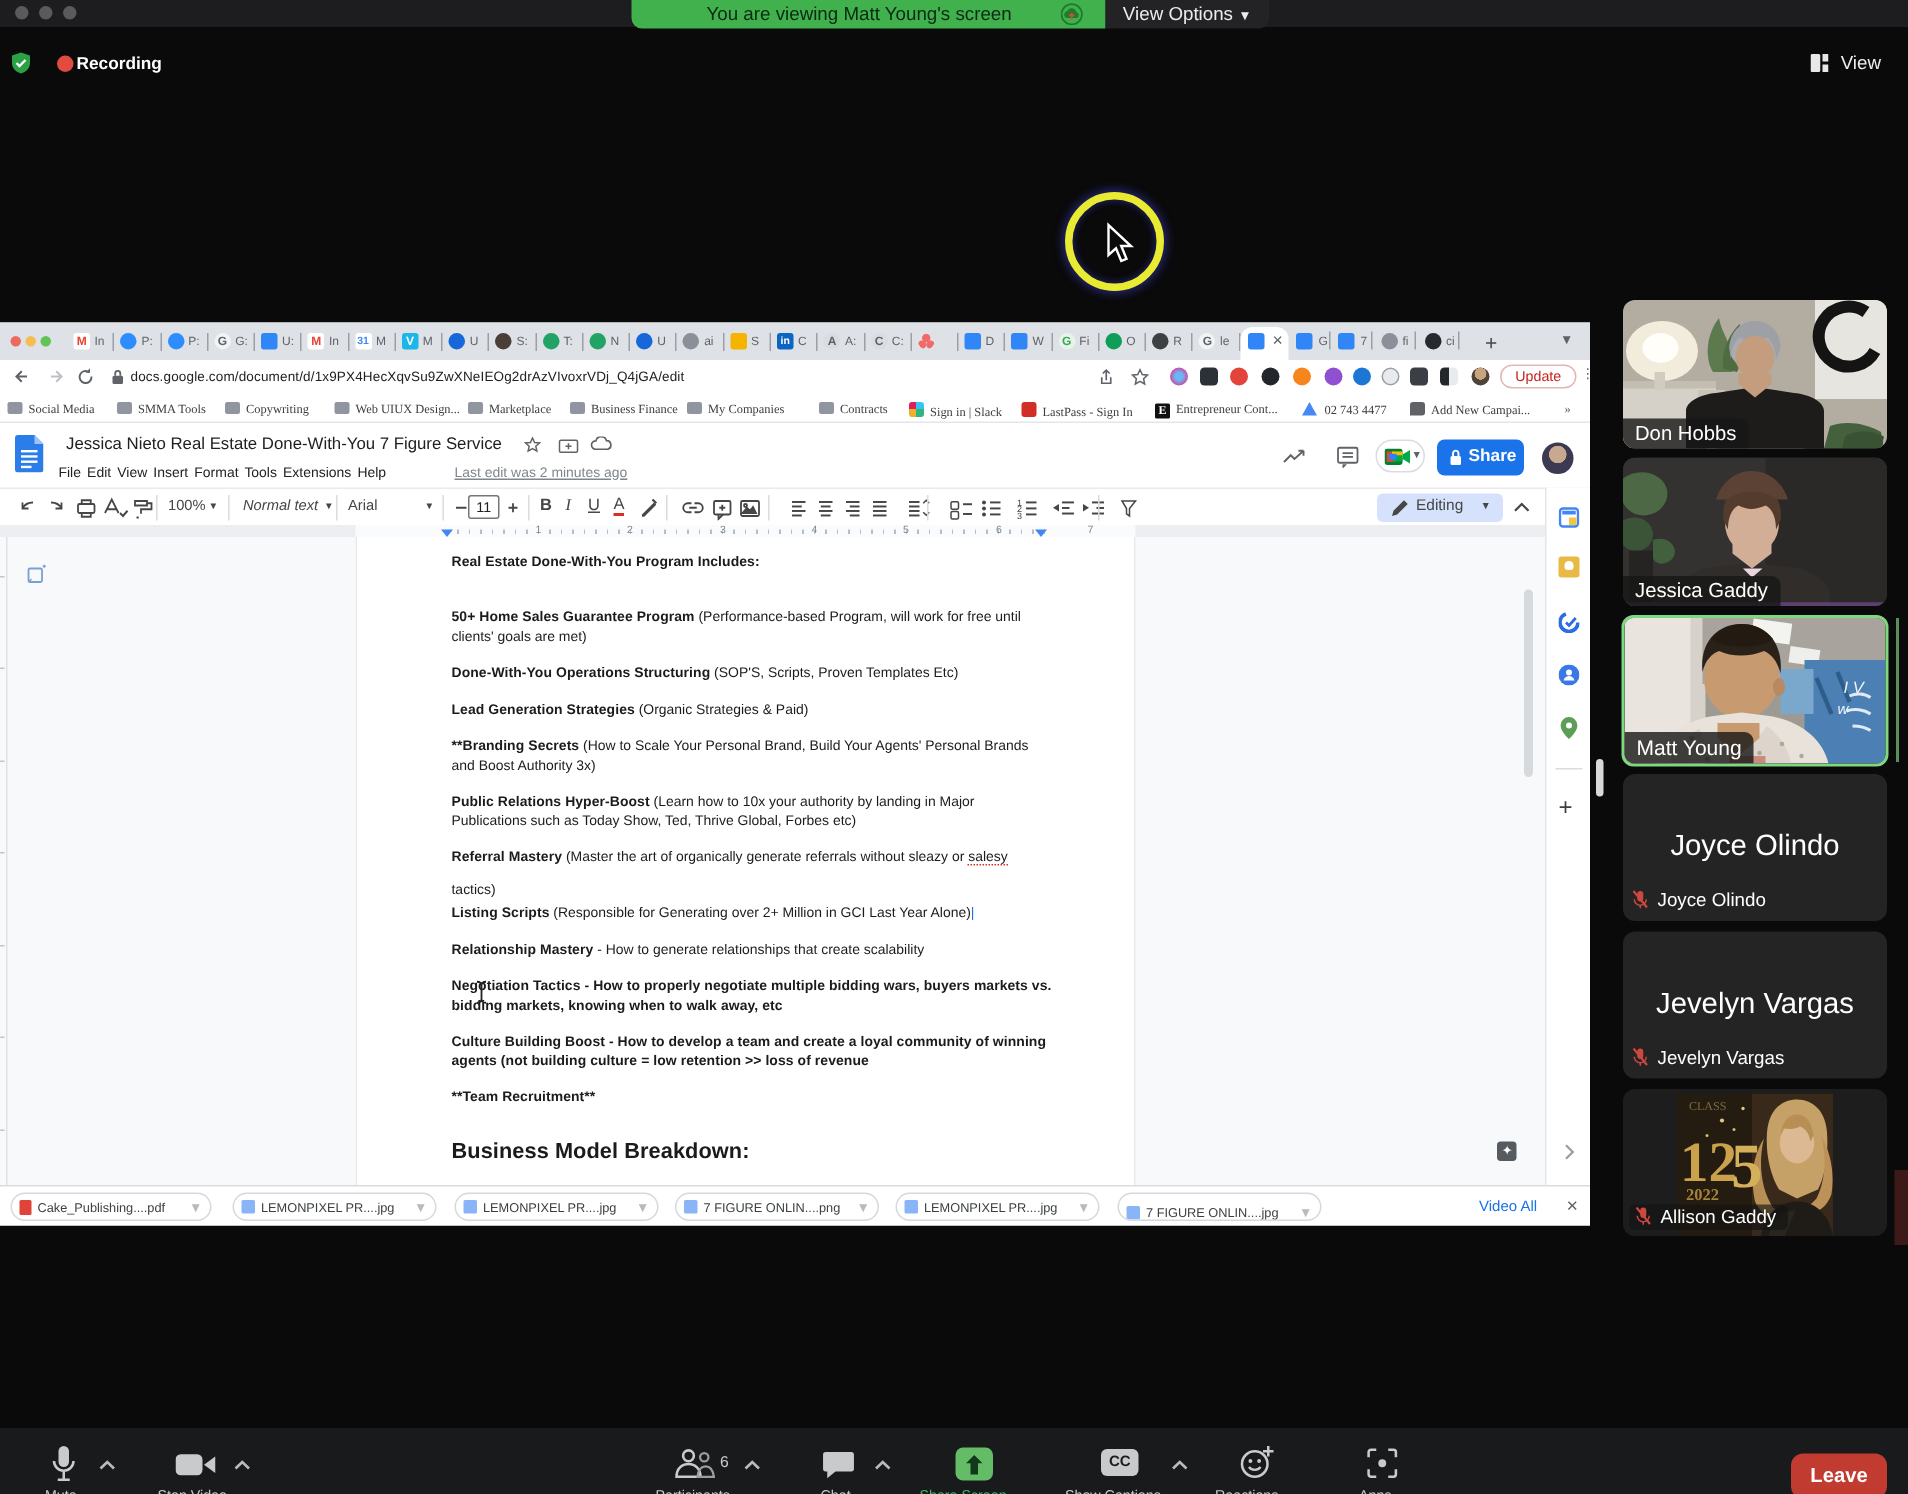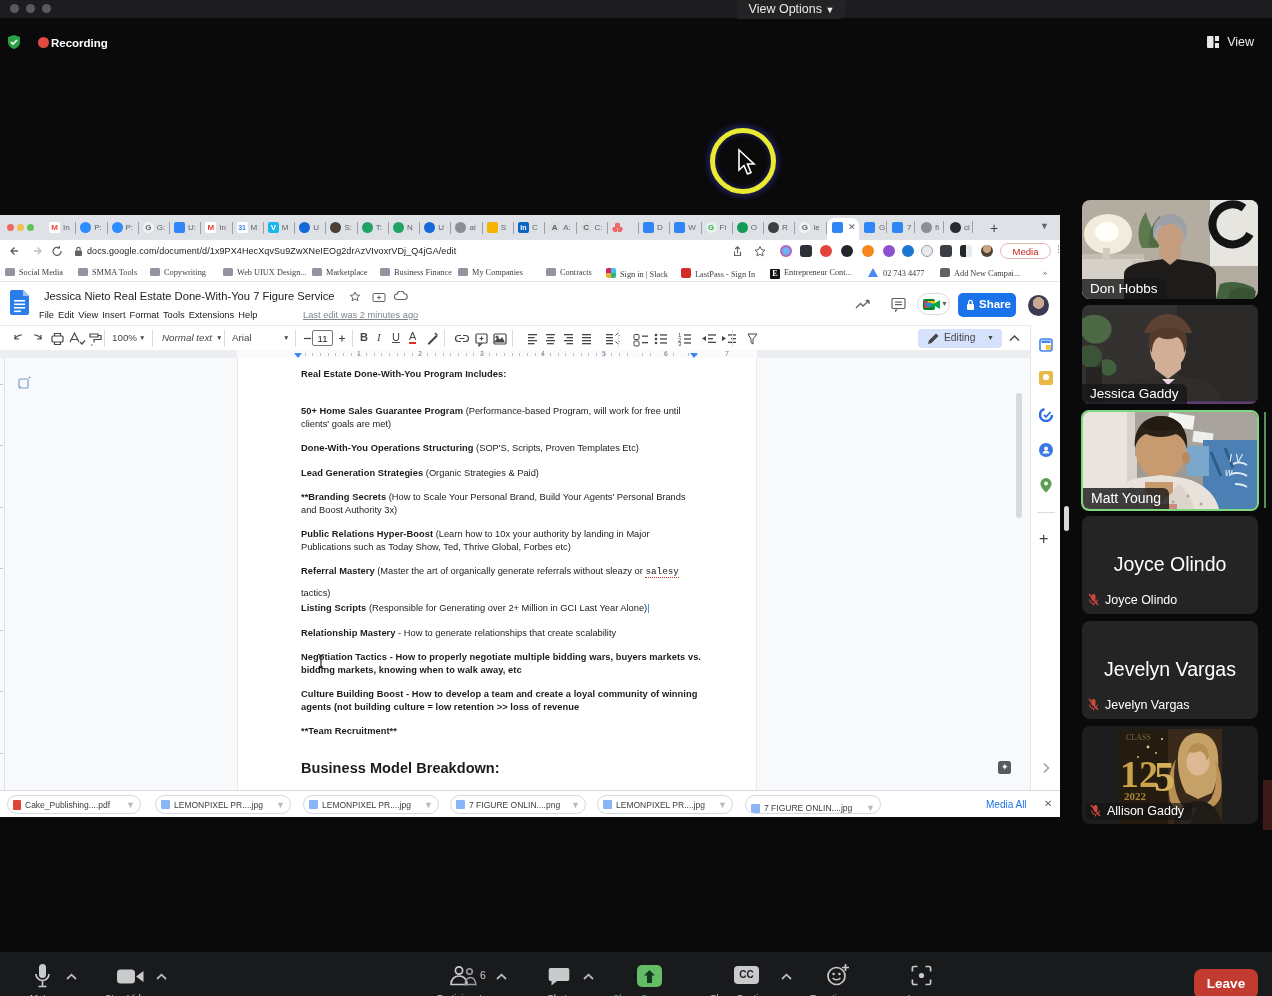--- a/index.html
+++ b/index.html
@@ -64,20 +64,28 @@
 .tsep { position:absolute; top:4px; width:1px; height:17px; background:#dadce0; }
 .rnum { position:absolute; top:0px; font-size:7px; color:#80868b; }
 </style>
 </head>
 <body>
 <div id="root">
   <div id="titlebar">
     <div class="wdot" style="left:10px"></div>
     <div class="wdot" style="left:26px"></div>
     <div class="wdot" style="left:42px"></div>
+  </div>
+  <div id="greenpill">
+      <span style="position:absolute;left:50px;">You are viewing Matt Young's screen</span>
+    <svg style="position:absolute;right:15px;top:2px" width="15" height="15" viewBox="0 0 15 15">
+        <circle cx="7.5" cy="7.5" r="6.8" fill="none" stroke="#1d7d2c" stroke-width="1.2"></circle>
+        <path d="M4.2 10a2.3 2.3 0 0 1 .3-4.5A3.1 3.1 0 0 1 10.5 6.2a2 2 0 0 1 .5 3.8z" fill="#1d7d2c"></path>
+        <path d="M7.5 11V7.5M5.9 8.8l1.6-1.6 1.6 1.6" stroke="#cc4b3b" stroke-width="1.2" fill="none"></path>
+      </svg>
   </div>
   <div id="viewopts">View Options <span style="font-size:9px">▼</span></div>
   <div id="recrow">
     <svg style="position:absolute;left:6px;top:1px" width="16" height="16" viewBox="0 0 16 16">
         <path d="M8 1l6 2v5c0 3.5-2.7 6-6 7-3.3-1-6-3.5-6-7V3z" fill="#2aa144"></path>
         <path d="M5 8l2 2 4-4" stroke="#fff" stroke-width="1.6" fill="none"></path>
       </svg>
     <div style="position:absolute;left:38px;top:4px;width:11px;height:11px;border-radius:50%;background:#e14b40"></div>
     <div style="position:absolute;left:51px;top:3.5px;font-weight:bold;font-size:11.5px;">Recording</div>
   </div>
@@ -239,21 +247,21 @@
       <div class="ext" style="left:800px;background:#2b3137;border-radius:3px"></div>
       <div class="ext" style="left:820px;background:#e2443b"></div>
       <div class="ext" style="left:841px;background:#23262b"></div>
       <div class="ext" style="left:862px;background:#f6851b"></div>
       <div class="ext" style="left:883px;background:#8e4fd0"></div>
       <div class="ext" style="left:902px;background:#1c76d4"></div>
       <div class="ext" style="left:921px;background:#e8eaed;border:1px solid #9aa0a6"></div>
       <div class="ext" style="left:940px;background:#3b3f45;border-radius:3px"></div>
       <div class="ext" style="left:960px;background:linear-gradient(90deg,#23262b 50%,#e8eaed 50%);border-radius:3px"></div>
       <div class="ext" style="left:981px;background:radial-gradient(circle at 50% 35%,#c9a27e 40%,#4d4336 41%)"></div>
-      <div style="position:absolute;left:1000px;top:3px;width:51px;height:16px;border:1px solid #e4b6b2;border-radius:9px;color:#c5221f;font-size:9.5px;text-align:center;line-height:15px;">Media</div>
+      <div style="position:absolute;left:1000px;top:3px;width:51px;height:16px;border:1px solid #e4b6b2;border-radius:9px;color:#c5221f;font-size:9.5px;text-align:center;line-height:15px;">Update</div>
       <div style="position:absolute;left:1054px;top:4px;color:#5f6368;font-size:9px;">⋮</div>
     </div>
     <div id="bkm">
       <div class="bi" style="left:5px"><span class="folder"></span>Social Media</div>
       <div class="bi" style="left:78px"><span class="folder"></span>SMMA Tools</div>
       <div class="bi" style="left:150px"><span class="folder"></span>Copywriting</div>
       <div class="bi" style="left:223px"><span class="folder"></span>Web UIUX Design...</div>
       <div class="bi" style="left:312px"><span class="folder"></span>Marketplace</div>
       <div class="bi" style="left:380px"><span class="folder"></span>Business Finance</div>
       <div class="bi" style="left:458px"><span class="folder"></span>My Companies</div>
@@ -442,21 +450,21 @@
         </svg>
       <div class="dl" style="top:11px"><b>Real Estate Done-With-You Program Includes:</b></div>
       <div class="dl" style="top:48px"><b>50+ Home Sales Guarantee Program</b> (Performance-based Program, will work for free until</div>
       <div class="dl" style="top:60.5px">clients' goals are met)</div>
       <div class="dl" style="top:85px"><b>Done-With-You Operations Structuring</b> (SOP'S, Scripts, Proven Templates Etc)</div>
       <div class="dl" style="top:109.5px"><b>Lead Generation Strategies</b> (Organic Strategies &amp; Paid)</div>
       <div class="dl" style="top:134px"><b>**Branding Secrets</b> (How to Scale Your Personal Brand, Build Your Agents' Personal Brands</div>
       <div class="dl" style="top:146.5px">and Boost Authority 3x)</div>
       <div class="dl" style="top:171px"><b>Public Relations Hyper-Boost</b> (Learn how to 10x your authority by landing in Major</div>
       <div class="dl" style="top:183.5px">Publications such as Today Show, Ted, Thrive Global, Forbes etc)</div>
-      <div class="dl" style="top:208px"><b>Referral Mastery</b> (Master the art of organically generate referrals without sleazy or <span style="border-bottom:1.5px dotted #d93025;font-family:Liberation Mono, monospace;">salesy</span></div>
+      <div class="dl" style="top:208px"><b>Referral Mastery</b> (Master the art of organically generate referrals without sleazy or <span style="border-bottom:1.5px dotted #d93025;">salesy</span></div>
       <div class="dl" style="top:230px">tactics)</div>
       <div class="dl" style="top:245px"><b>Listing Scripts</b> (Responsible for Generating over 2+ Million in GCI Last Year Alone)<span style="color:#1a73e8">|</span></div>
       <div class="dl" style="top:269.5px"><b>Relationship Mastery</b> - How to generate relationships that create scalability</div>
       <div class="dl" style="top:294px"><b>Negotiation Tactics - How to properly negotiate multiple bidding wars, buyers markets vs.</b></div>
       <div class="dl" style="top:306.5px"><b>bidding markets, knowing when to walk away, etc</b></div>
       <div class="dl" style="top:331px"><b>Culture Building Boost - How to develop a team and create a loyal community of winning</b></div>
       <div class="dl" style="top:343.5px"><b>agents (not building culture = low retention &gt;&gt; loss of revenue</b></div>
       <div class="dl" style="top:368px"><b>**Team Recruitment**</b></div>
       <div class="dl" style="top:402px;font-size:14.5px;"><b>Business Model Breakdown:</b></div>
       <svg style="position:absolute;left:316px;top:295px" width="10" height="17" viewBox="0 0 10 17">
@@ -517,21 +525,21 @@
       <div class="chip" style="left:597px;width:136px;">
           <span style="width:9px;height:9px;background:#8ab4f8;border-radius:1px;flex:none"></span>
           <span>LEMONPIXEL PR....jpg</span>
           <span class="chev" style="margin-left:auto">▼</span>
         </div>
       <div class="chip" style="left:745px;width:136px;align-items:flex-end;">
           <span style="width:9px;height:9px;background:#8ab4f8;border-radius:1px;flex:none"></span>
           <span>7 FIGURE ONLIN....jpg</span>
           <span class="chev" style="margin-left:auto">▼</span>
         </div>
-      <div style="position:absolute;left:986px;top:8px;color:#1a73e8;font-size:10px;">Media All</div>
+      <div style="position:absolute;left:986px;top:8px;color:#1a73e8;font-size:10px;">Video All</div>
       <div style="position:absolute;left:1044px;top:7px;color:#5f6368;font-size:10px;">✕</div>
     </div>
   </div>
 
   <div id="tiles">
     <div class="tile" style="top:200px;">
       <svg width="176" height="99" viewBox="0 0 176 99">
         <rect width="176" height="99" fill="#b3aca1"></rect>
         <rect x="128" y="0" width="48" height="66" fill="#e7e5e0"></rect>
         <path d="M162 8a20 20 0 1 0 6 26" stroke="#141414" stroke-width="8" fill="none"></path>

